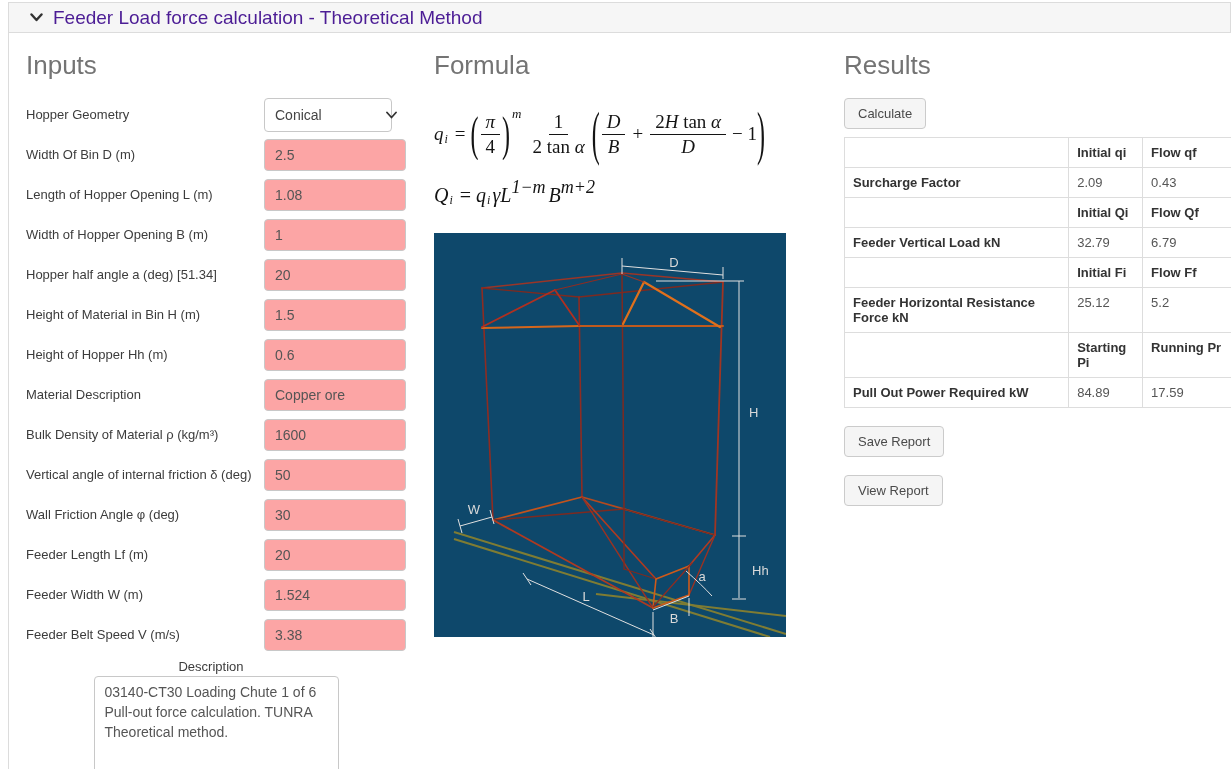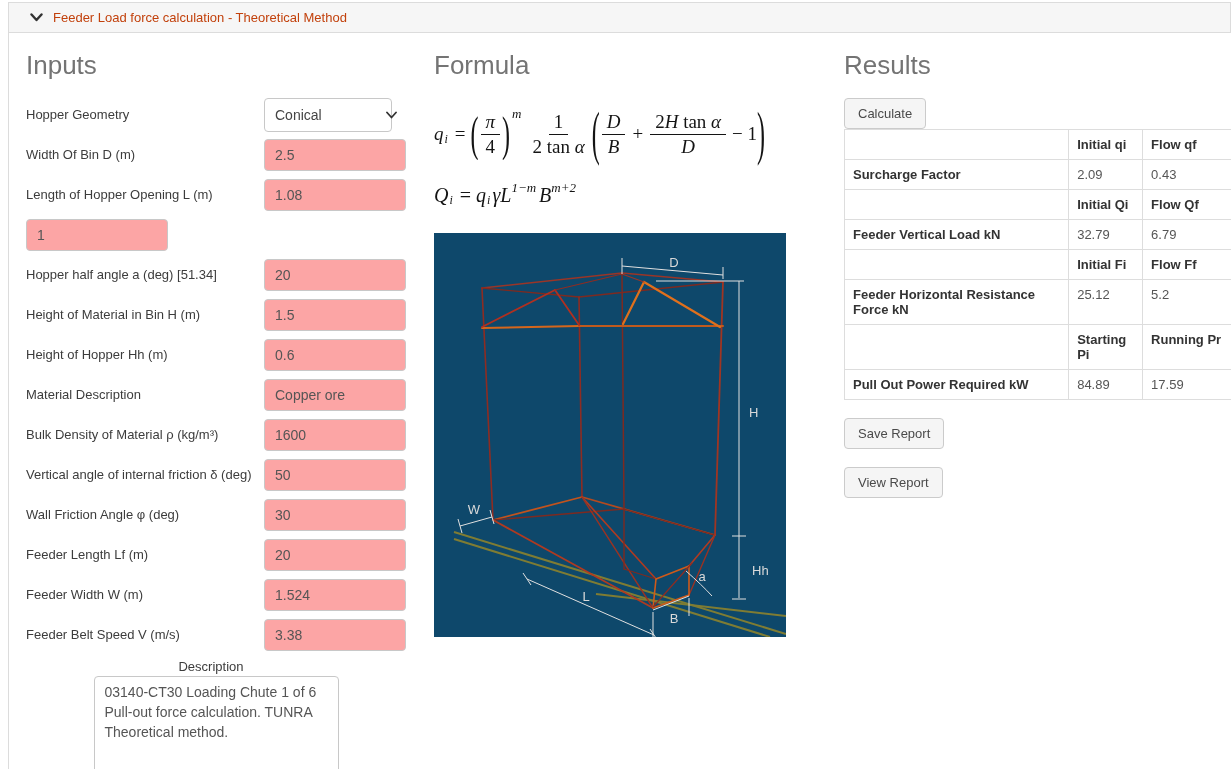--- a/index.html
+++ b/index.html
@@ -4,21 +4,21 @@
 <style>
   * { margin:0; padding:0; box-sizing:border-box; }
   html,body { width:1231px; height:769px; background:#fff; overflow:hidden;
               font-family:"Liberation Sans", sans-serif; }
 
   
   .titlebar { position:absolute; left:8px; top:2px; right:0; height:31px;
               background:#f6f6f6; border:1px solid #dcdcdc; display:flex;
               align-items:center; padding-left:21px; }
   .titlebar .chev { width:13px; height:9px; margin-right:10px; flex:0 0 auto; }
-  .titlebar .t { font-size:13px; color:#c2410c; }
+  .titlebar .t { font-size:19px; color:#4c1d95; }
 
   
   .panel { position:absolute; left:8px; top:33px; right:0; bottom:0;
            background:#fff; border-left:1px solid #dcdcdc; }
   .col { position:absolute; top:17px; }
   .col-inputs  { left:17px;  width:380px; }
   .col-formula { left:425px; width:362px; }
   .col-results { left:835px; width:388px; }
   h2.heading { font-size:26px; font-weight:400; color:#747474; margin:0 0 18px 0; line-height:30px; }
 
@@ -47,31 +47,31 @@
   .eq .sub { font-size:12px; position:relative; top:5px; margin:0 2px 0 1px; }
   .eq .op  { font-style:normal; margin:0 5px; }
   .frac { display:inline-flex; flex-direction:column; align-items:center; line-height:1.25;
           margin:0 2px; }
   .frac .num { padding:0 5px; border-bottom:1px solid #141414; text-align:center; }
   .frac .den { padding:0 5px; text-align:center; }
   .paren { font-style:normal; font-weight:300; display:inline-block; font-size:24px; color:#141414; }
   .p1 { transform:scaleY(2.0); }
   .p2 { transform:scaleY(2.45); }
   .exp { font-size:13px; position:relative; top:-20px; margin:0 4px 0 2px; }
-  .exp2 { font-size:13px; position:relative; top:-8px; margin-right:3px; }
+  .exp2 { font-size:18px; position:relative; top:-8px; margin-right:3px; }
   .tail { margin-left:4px; }
   .diagram { margin-top:26px; display:block; }
   svg text { font-family:"Liberation Sans", sans-serif; }
 
   
   .btn { display:inline-block; background:#f5f5f5; border:1px solid #cbcbcb; border-radius:4px;
          padding:7px 13px; font-size:13px; color:#4a4a4a; cursor:pointer;
          font-family:"Liberation Sans", sans-serif; }
   .btn-calc { margin-bottom:0; }
-  .rtable { border-collapse:collapse; width:388px; margin-bottom:18px; font-size:13px; }
+  .rtable { border-collapse:collapse; width:388px; margin-bottom:18px; font-size:13px;margin-top:8px; }
   .rtable td { border:1px solid #ddd; padding:7px 8px; vertical-align:top; color:#555; }
   .rtable td.c0 { width:225px; }
   .rtable td.c1 { width:74px; }
   .rtable td.c2 { width:89px; }
   .rtable td.b { font-weight:bold; color:#333; }
   .btn-row { margin-bottom:18px; }
 </style>
 </head>
 <body>
 
@@ -101,20 +101,21 @@
 
     <div class="irow">
       <label class="ilabel">Width Of Bin D (m)</label>
       <input class="ictl" value="2.5" style="">
     </div>
     <div class="irow">
       <label class="ilabel">Length of Hopper Opening L (m)</label>
       <input class="ictl" value="1.08" style="">
     </div>
     <div class="irow">
+      <label class="ilabel">Width of Hopper Opening B (m)</label>
       <input class="ictl" value="1" style="">
     </div>
     <div class="irow">
       <label class="ilabel">Hopper half angle a (deg) [51.34]</label>
       <input class="ictl" value="20" style="">
     </div>
     <div class="irow">
       <label class="ilabel">Height of Material in Bin H (m)</label>
       <input class="ictl" value="1.5" style="">
     </div>

